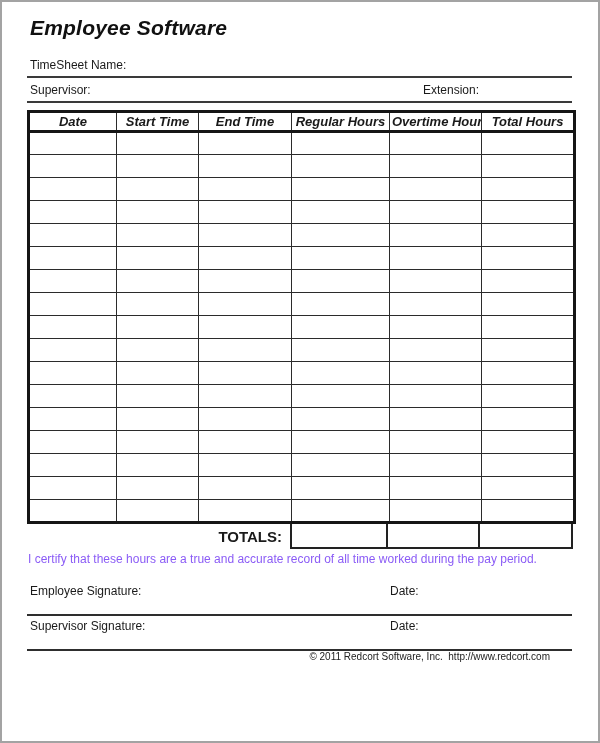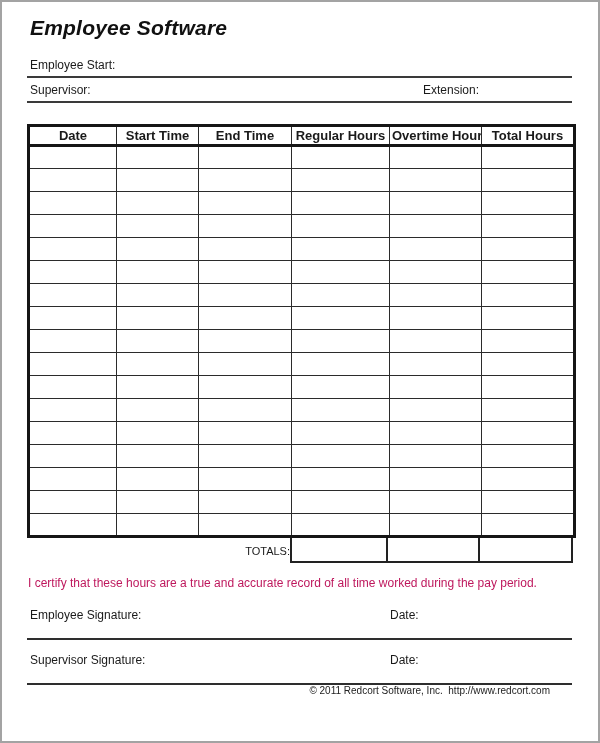--- a/index.html
+++ b/index.html
@@ -42,21 +42,22 @@
     left: 3px;
     bottom: 4px;
     white-space: nowrap;
   }
   .field-label.right-col { left: 396px; }
   
   .timesheet-table {
     border-collapse: collapse;
     table-layout: fixed;
     width: 546px;
-    margin-top: 21px;
+    margin-top: 7px;
+    font-style: italic;
   }
   .timesheet-table { border: 3px solid #151515; }
   .timesheet-table th {
     border: 1.5px solid #2b2b2b;
     border-bottom: 3px solid #151515;
     font-size: 13px;
     font-weight: bold;
     height: 20px;
     padding: 1px 2px;
     text-align: center;
@@ -79,46 +80,47 @@
   .totals-row {
     display: flex;
     width: 546px;
     height: 25px;
   }
   .totals-label-area {
     width: 263px;
     display: flex;
     align-items: center;
     justify-content: flex-end;
-    font-size: 11px;
-    font-weight: normal;
+    padding-right: 8px;
+    font-size: 15px;
+    font-weight: bold;
   }
   .totals-cell {
     border: 2px solid #222;
     border-top: none;
     height: 25px;
   }
   .totals-cell.tc1 { width: 98px; }
   .totals-cell.tc2 { width: 92px; border-left: none; }
   .totals-cell.tc3 { width: 93px; border-left: none; }
   
   .certify {
-    margin-top: 13px;
+    margin-top: 3px;
     font-size: 12px;
     padding-left: 1px;
-    color: #be185d;
+    color: #8b5cf6;
   }
   
   .sig-row {
     position: relative;
     border-bottom: 2px solid #2e2e2e;
     font-size: 12px;
   }
   .sig-row.first { margin-top: 19px; height: 31px; }
-  .sig-row.second { margin-top: 22px; height: 23px; text-align: right; }
+  .sig-row.second { margin-top: 12px; height: 23px; text-align: right; }
   .sig-label {
     position: absolute;
     left: 3px;
     bottom: 16px;
     white-space: nowrap;
   }
   .sig-label.date { left: 363px; }
   
   .footer {
     text-align: right;
@@ -131,21 +133,21 @@
 </head>
 <body>
 
 <div class="page">
   <h1 class="doc-title">Employee Software</h1>
 
   <div class="content">
 
     <div class="fields">
       <div class="field-row">
-        <span class="field-label">Employee Start:</span>
+        <span class="field-label">TimeSheet Name:</span>
       </div>
       <div class="field-row second">
         <span class="field-label">Supervisor:</span>
         <span class="field-label right-col">Extension:</span>
       </div>
     </div>
 
     <table class="timesheet-table">
       <colgroup>
         <col class="c1">

